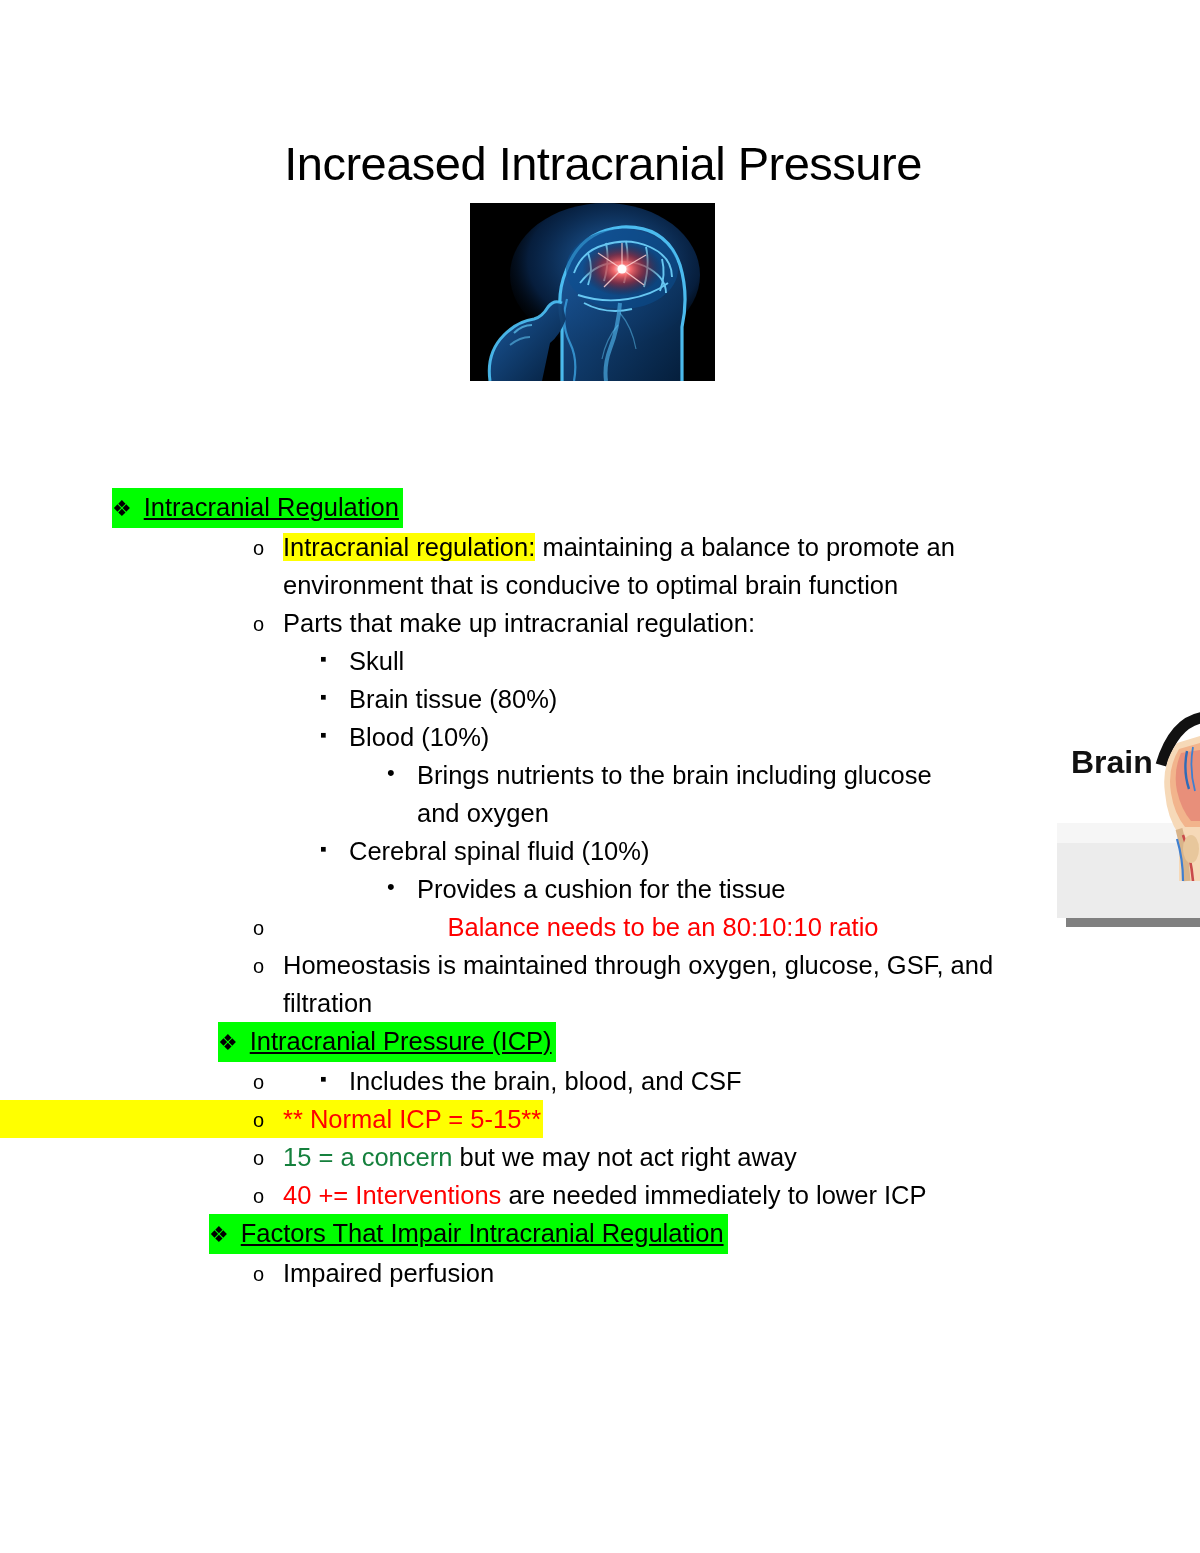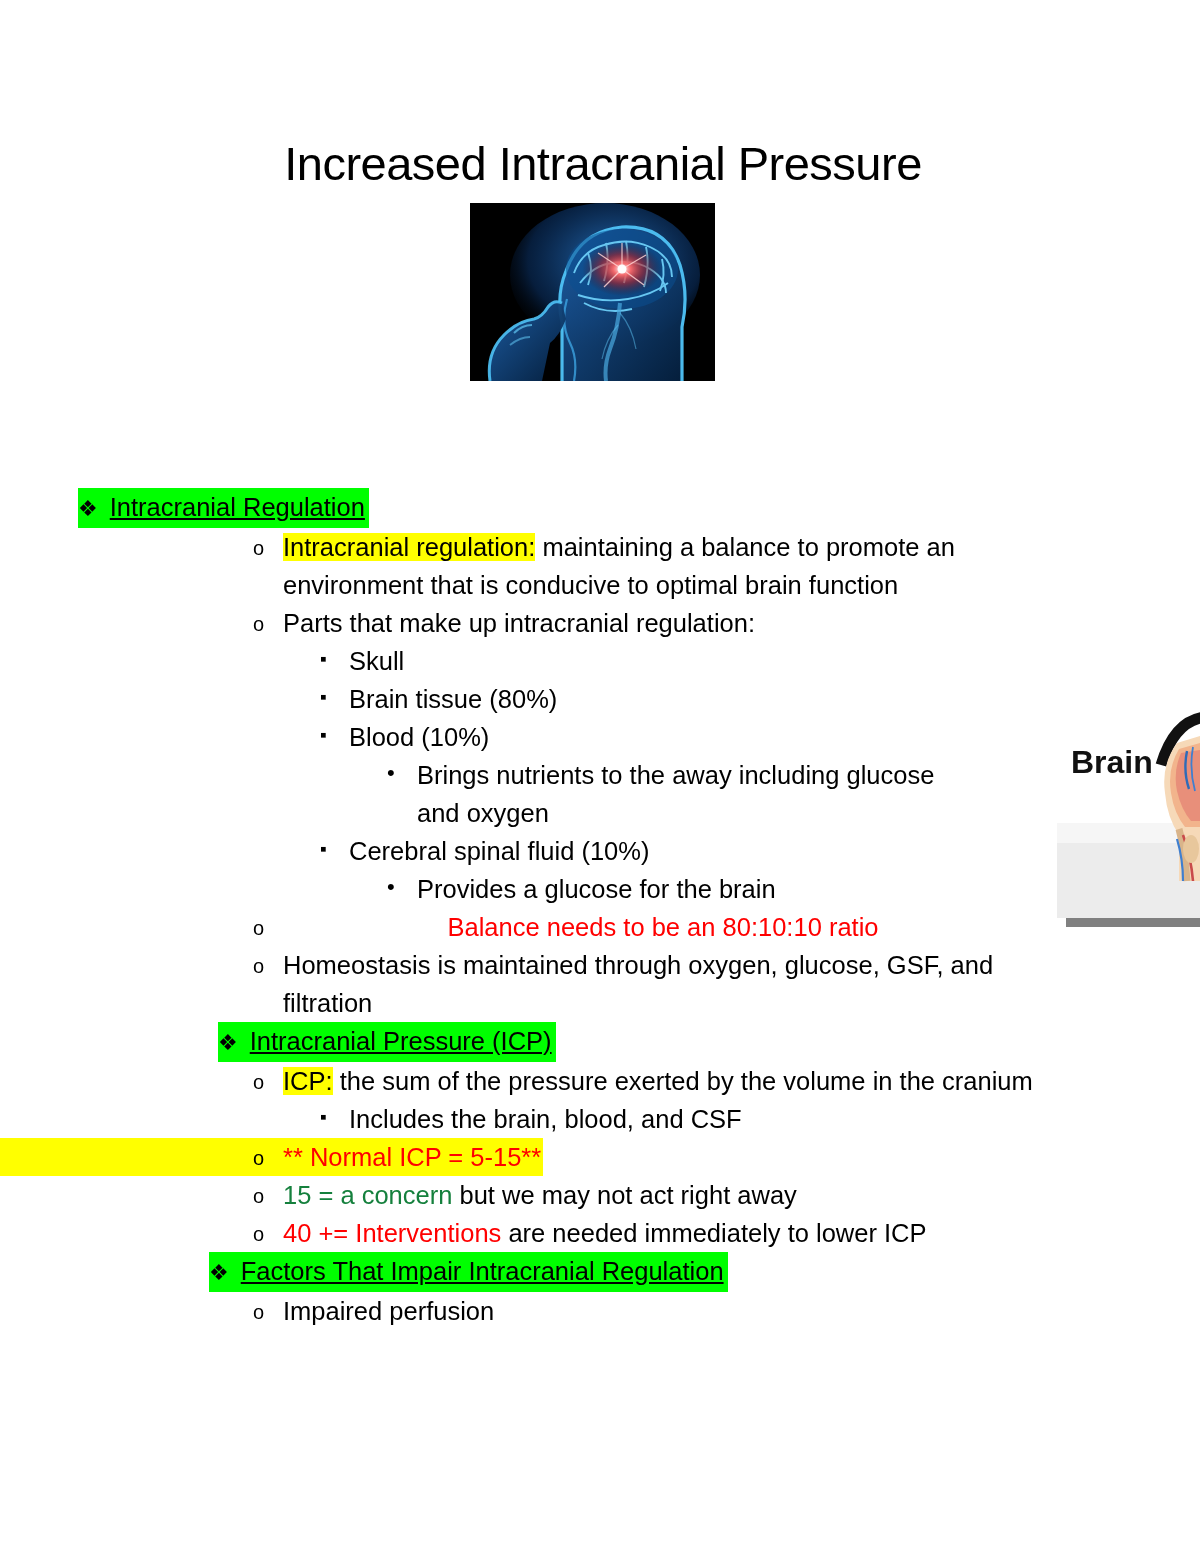--- a/index.html
+++ b/index.html
@@ -223,21 +223,21 @@
           <path d="M20 108 Q26 128 26 150" fill="none" stroke="#3f7fd0" stroke-width="2.2"></path>
           <ellipse cx="34" cy="118" rx="8" ry="14" fill="#e8c79c"></ellipse>
         </g>
       </svg>
     </div>
   </div>
 
   <div class="outline">
 
     
-    <div class="row lvl1" style="padding-left:78px;">
+    <div class="row lvl1" style="padding-left:112px;">
       <span class="heading-hl">
         <span class="marker-inline">❖</span><span class="underline">Intracranial Regulation </span>
       </span>
     </div>
 
     <div class="row lvl2">
       <span class="marker">o</span>
       <span class="body wrap2"><span class="yellow-span">Intracranial regulation:</span><span> maintaining a balance to promote an environment that is conducive to optimal brain function</span></span>
     </div>
 
@@ -256,31 +256,31 @@
       <span class="body wrap3">Brain tissue (80%)</span>
     </div>
 
     <div class="row lvl3">
       <span class="marker">▪</span>
       <span class="body wrap3">Blood (10%)</span>
     </div>
 
     <div class="row lvl4">
       <span class="marker">•</span>
-      <span class="body wrap4">Brings nutrients to the away including glucose and oxygen</span>
+      <span class="body wrap4">Brings nutrients to the brain including glucose and oxygen</span>
     </div>
 
     <div class="row lvl3">
       <span class="marker">▪</span>
       <span class="body wrap3">Cerebral spinal fluid (10%)</span>
     </div>
 
     <div class="row lvl4">
       <span class="marker">•</span>
-      <span class="body wrap4">Provides a glucose for the brain</span>
+      <span class="body wrap4">Provides a cushion for the tissue</span>
     </div>
 
     <div class="row lvl2">
       <span class="marker">o</span>
       <span class="body wrap2 red">Balance needs to be an 80:10:10 ratio</span>
     </div>
 
     <div class="row lvl2">
       <span class="marker">o</span>
       <span class="body wrap2">Homeostasis is maintained through oxygen, glucose, GSF, and filtration</span>
@@ -288,21 +288,20 @@
 
     
     <div class="row lvl1" style="">
       <span class="heading-hl">
         <span class="marker-inline">❖</span><span class="underline">Intracranial Pressure (ICP)</span>
       </span>
     </div>
 
     <div class="row lvl2">
       <span class="marker">o</span>
-      <span class="body wrap2"><span class="yellow-span">ICP:</span><span> the sum of the pressure exerted by the volume in the cranium</span></span>
     </div>
 
     <div class="row lvl3">
       <span class="marker">▪</span>
       <span class="body wrap3">Includes the brain, blood, and CSF</span>
     </div>
 
     <div class="row lvl2" style="background:#ffff00; display:inline-block; padding-left:283px; padding-right:2px;">
       <span class="marker">o</span>
       <span class="body red">** Normal ICP = 5-15**</span>

